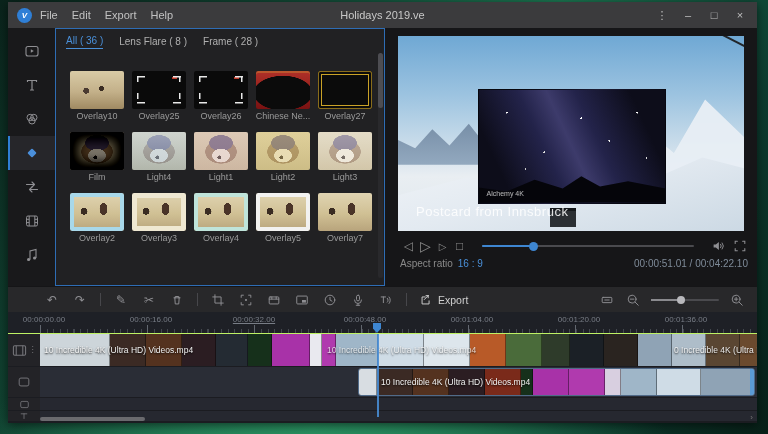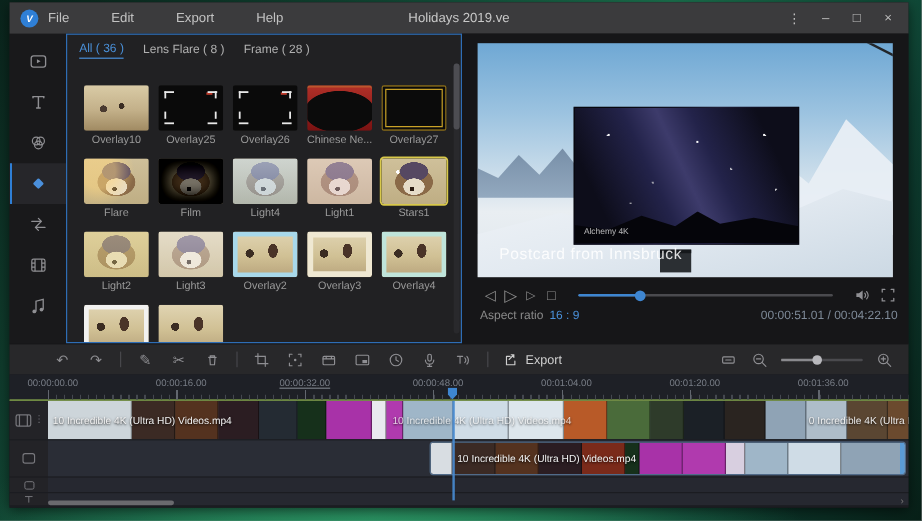--- a/index.html
+++ b/index.html
@@ -8,21 +8,21 @@
     background:
       radial-gradient(ellipse 420px 260px at 58% 48%, #3fae75 0%, #2a8a5c 40%, rgba(0,0,0,0) 75%),
       radial-gradient(ellipse 520px 300px at 42% 115%, #2f9a66 0%, rgba(0,0,0,0) 70%),
       linear-gradient(120deg,#0a241c 0%,#14523c 35%,#1d7a54 55%,#0d3d30 80%,#082018 100%);}
   .window{position:absolute;left:8px;top:2px;width:749px;height:421px;background:#1c1c1e;
     box-shadow:0 2px 10px rgba(0,0,0,.6);font-size:11px;color:#c8c8c8;}
   
   .titlebar{height:26px;background:#3b3b3d;display:flex;align-items:center;position:relative;}
   .logo{width:15px;height:15px;border-radius:50%;background:#2f7fd6;margin:0 8px 0 9px;
     color:#fff;font-size:8px;font-weight:bold;display:flex;align-items:center;justify-content:center;font-style:italic;}
-  .menus{display:flex;gap:35px;}
+  .menus{display:flex;gap:14px;}
   .menu-item{color:#c2c2c2;font-size:11px;cursor:default;}
   .tb-title{position:absolute;left:0;right:0;text-align:center;color:#c8c8c8;font-size:11px;pointer-events:none;}
   .wincontrols{margin-left:auto;display:flex;gap:4px;align-items:center;padding-right:6px;z-index:2;}
   .wc{width:22px;height:18px;display:flex;align-items:center;justify-content:center;color:#bfbfbf;font-size:11px;}
   
   .main{height:258px;display:flex;}
   .sidebar{width:47px;background:#19191b;display:flex;flex-direction:column;padding-top:6px;}
   .side-item{height:34px;display:flex;align-items:center;justify-content:center;}
   .side-item.active{background:#26262a;box-shadow:inset 2px 0 0 #2f7fd6;}
   .sicon{width:16px;height:16px;display:block;}
@@ -259,38 +259,30 @@
             </div>
             <div class="mi">
               <div class="th v-red"></div>
               <div class="lbl">Chinese Ne...</div>
             </div>
             <div class="mi">
               <div class="th v-gold"></div>
               <div class="lbl">Overlay27</div>
             </div>
             <div class="mi">
-              <div class="th v-dog m-flare"></div>
-              <div class="lbl">Flare</div>
-            </div>
-            <div class="mi">
               <div class="th v-dog m-film"></div>
               <div class="lbl">Film</div>
             </div>
             <div class="mi">
               <div class="th v-dog m-light4"></div>
               <div class="lbl">Light4</div>
             </div>
             <div class="mi">
               <div class="th v-dog m-light1"></div>
               <div class="lbl">Light1</div>
-            </div>
-            <div class="mi">
-              <div class="th v-dog m-stars1"></div>
-              <div class="lbl">Stars1</div>
             </div>
             <div class="mi">
               <div class="th v-dog m-light2"></div>
               <div class="lbl">Light2</div>
             </div>
             <div class="mi">
               <div class="th v-dog m-light3"></div>
               <div class="lbl">Light3</div>
             </div>
             <div class="mi">

